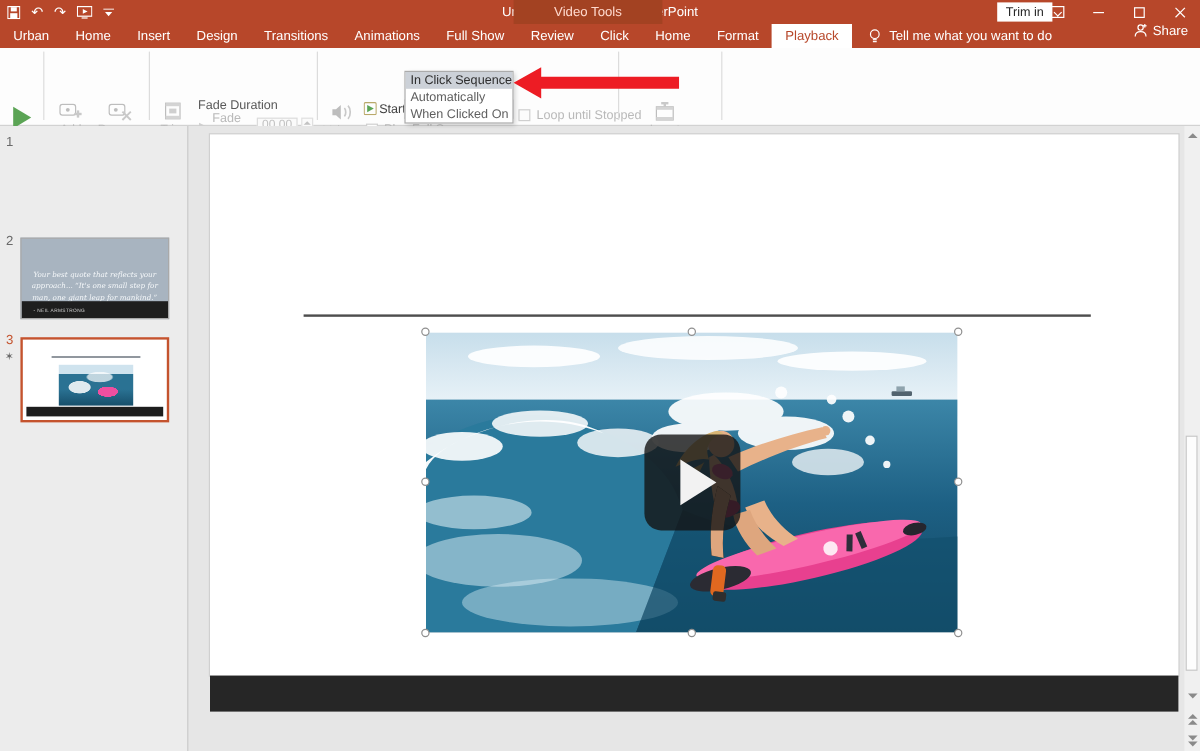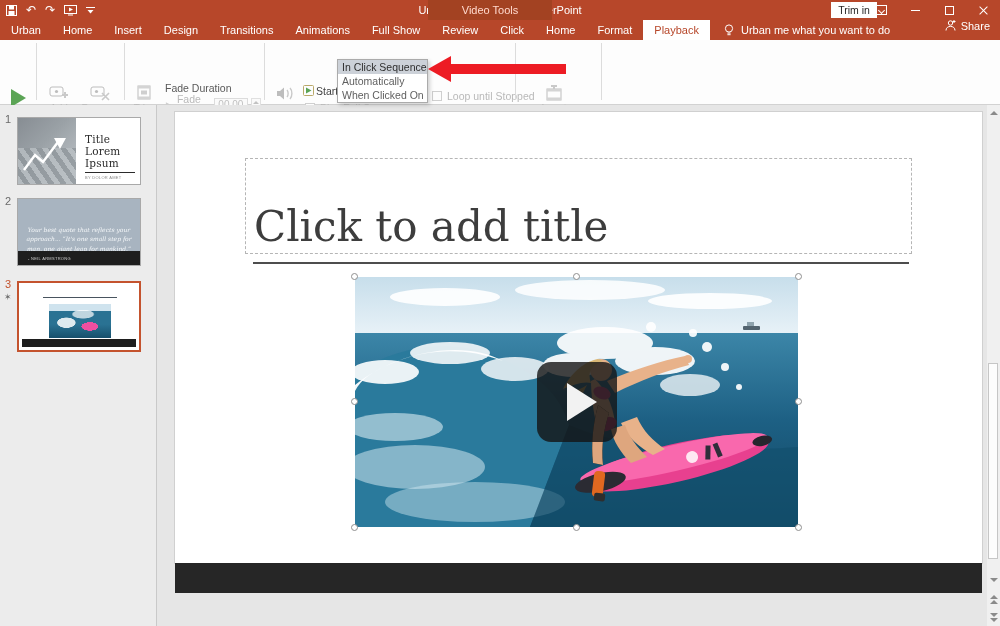--- a/index.html
+++ b/index.html
@@ -167,21 +167,21 @@
     <div class="tab">Click</div>
     <div class="tab">Home</div>
     <div class="tab">Format</div>
     <div class="tab active">Playback</div>
     <div class="tellme">
       <svg width="10" height="13" viewBox="0 0 10 13">
           <circle cx="5" cy="4.5" r="3.6" fill="none" stroke="#fff"></circle>
           <rect x="3.4" y="8.6" width="3.2" height="1" fill="#fff"></rect>
           <rect x="3.4" y="10.2" width="3.2" height="1" fill="#fff"></rect>
         </svg>
-      <span>Urban me what you want to do</span>
+      <span>Tell me what you want to do</span>
     </div>
   </div>
   <div class="share">
     <svg width="11" height="11" viewBox="0 0 11 11">
         <circle cx="5.5" cy="3" r="2.2" fill="none" stroke="#fff"></circle>
         <path d="M1 10.5 C1 7.8 3 6.4 5.5 6.4 C8 6.4 10 7.8 10 10.5" fill="none" stroke="#fff"></path>
         <rect x="7.5" y="1" width="3" height="1" fill="#fff"></rect>
         <rect x="8.5" y="0" width="1" height="3" fill="#fff"></rect>
       </svg>
     <span>Share</span>
@@ -311,57 +311,40 @@
     <div class="dd-item">Automatically</div>
     <div class="dd-item">When Clicked On</div>
   </div>
 
   <svg class="red-arrow" width="138" height="30" viewBox="0 0 138 30">
     <polygon points="0,15 23,2 23,10 138,10 138,20 23,20 23,28" fill="#ed1c24"></polygon>
   </svg>
 
   <div class="thumbs">
     <div class="t-num" style="top:8px;">1</div>
-    <div class="thumb" style="top:12px; height:68px;">
-      <div class="t1-img">
-        <div class="t1-steps"></div>
-        <svg width="58" height="66" viewBox="0 0 58 66" style="position:absolute;left:0;top:0;">
-            <polyline points="6,52 17,37 25,44 40,24" fill="none" stroke="#fff" stroke-width="2.5"></polyline>
-            <polygon points="36,20 48,20 42,31" fill="#fff"></polygon>
-          </svg>
-      </div>
-      <div class="t1-right">
-        <div class="t1-title"><span>Title Lorem</span><br><span>Ipsum</span></div>
-        <div class="t1-rule"></div>
-        <div class="t1-sub">BY DOLOR AMET</div>
-      </div>
-    </div>
 
     <div class="t-num" style="top:90px;">2</div>
     <div class="thumb t2" style="top:93px; height:68px;">
       <div class="t2-quote">Your best quote that reflects your approach... “It's one small step for man, one giant leap for mankind.”</div>
       <div class="t2-bar">
         <div class="t2-attr">- NEIL ARMSTRONG</div>
       </div>
     </div>
 
     <div class="t-num sel" style="top:173px;">3</div>
     <div class="t-star" style="top:187px;">✶</div>
     <div class="thumb sel" style="top:176px; height:71px;">
       <div class="t3-line"></div>
       <div class="t3-vid"></div>
       <div class="t3-bar"></div>
     </div>
   </div>
 
   <div class="workspace">
     <div class="slide">
-      <div class="ph-title">
-        <div class="ph-text">Click to add title</div>
-      </div>
       <div class="title-rule"></div>
 
       <div class="video">
         <svg class="scene" viewBox="0 0 443 250" preserveAspectRatio="none">
           <defs>
             <linearGradient id="sky" x1="0" y1="0" x2="0" y2="1">
                 <stop offset="0" stop-color="#c7deeb"></stop>
                 <stop offset="1" stop-color="#eff6fa"></stop>
               </linearGradient>
             <linearGradient id="sea" x1="0" y1="0" x2="0" y2="1">

